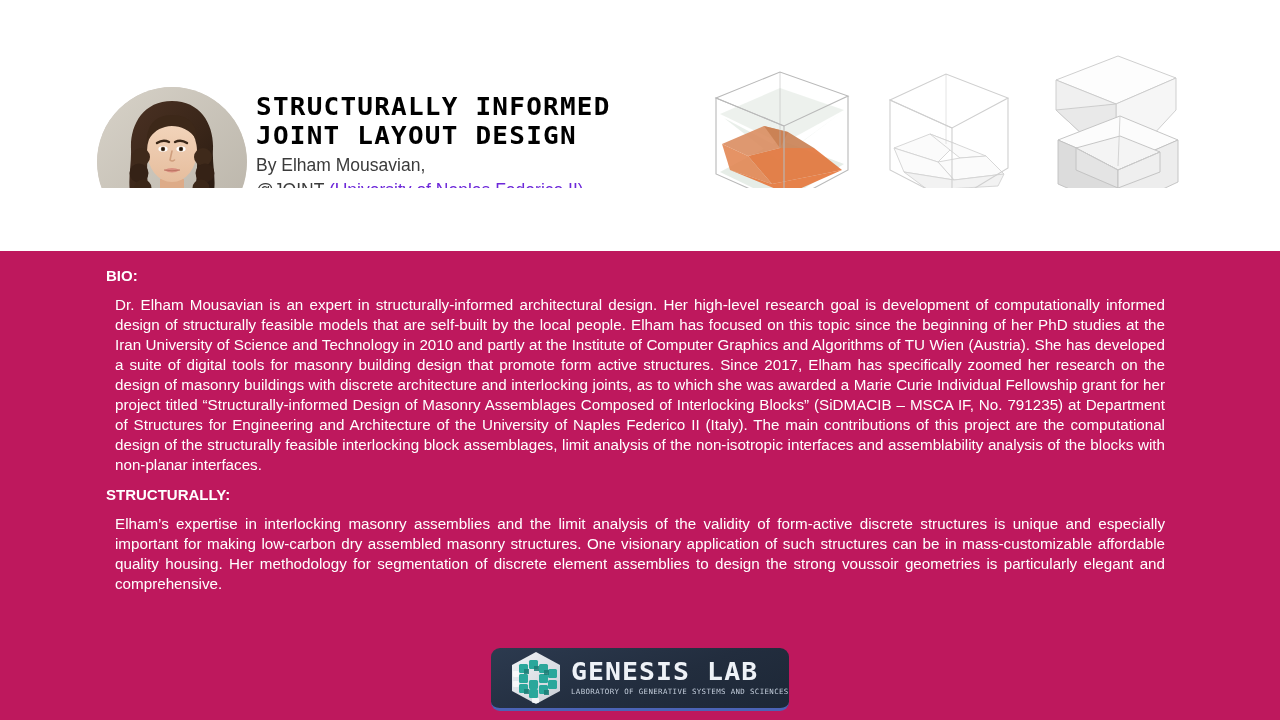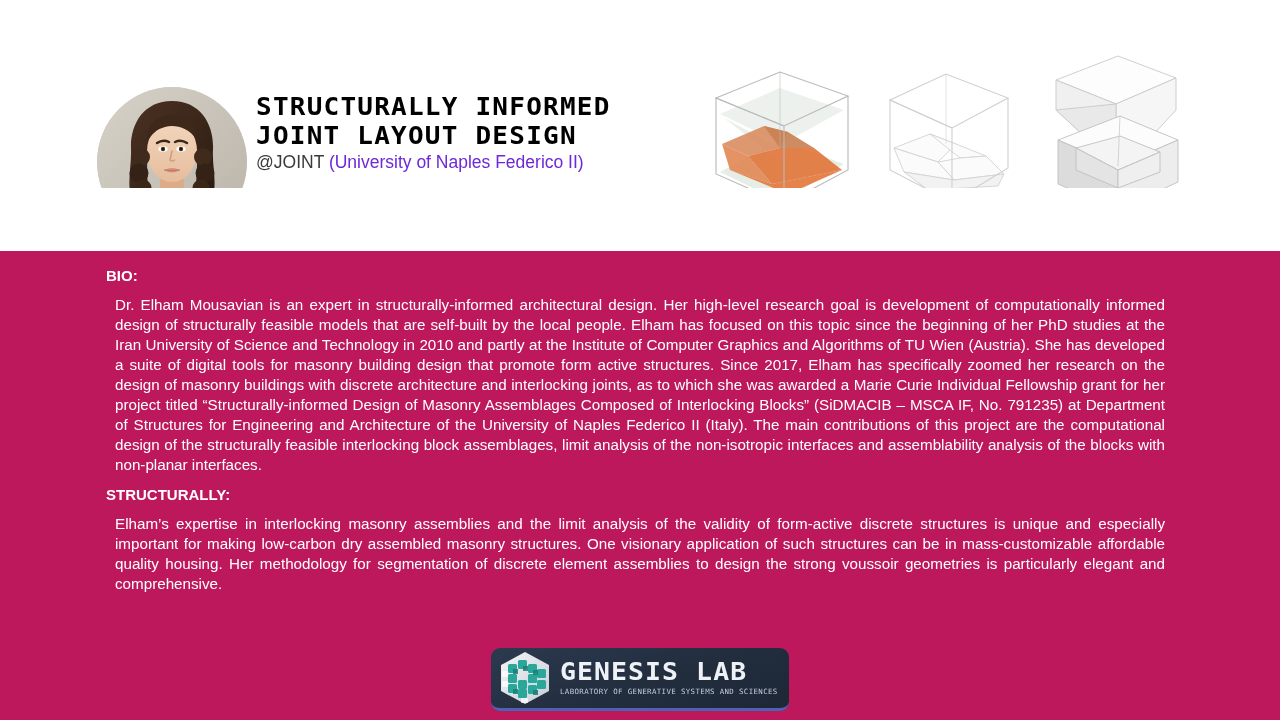--- a/index.html
+++ b/index.html
@@ -111,21 +111,21 @@
     left: 491px;
     top: 648px;
     width: 298px;
     height: 63px;
     background: linear-gradient(160deg, #2c3a4f 0%, #222d3e 55%, #1d2736 100%);
     border-radius: 9px;
     border-bottom: 3px solid #4b63b5;
     box-sizing: border-box;
     display: flex;
     align-items: center;
-    padding-left: 3px;
+    padding-left: 14px;
     overflow: hidden;
   }
   #logo-mark { width: 62px; height: 58px; flex: none; }
   #logo-mark svg { display: block; width: 62px; height: 58px; }
   #logo-text { margin-left: 4px; padding-bottom: 2px; }
   #logo-title {
     font-family: "DejaVu Sans Mono", "Liberation Mono", monospace;
     font-weight: bold;
     font-size: 25px;
     letter-spacing: 1px;
@@ -213,20 +213,21 @@
 
         <path d="M67 83 Q75 79 83 83 Q75 88 67 83 Z" fill="#d98f80"></path>
         <path d="M67 83 Q75 84.5 83 83" stroke="#b9705f" stroke-width="0.9" fill="none"></path>
       </g>
     </svg>
   </div>
 
   <div id="title-block">
     <div class="title-line">STRUCTURALLY INFORMED</div>
     <div class="title-line">JOINT LAYOUT DESIGN</div>
+    <div class="byline first">By Elham Mousavian,</div>
     <div class="byline"><span>@JOINT </span><span class="muted">(University of Naples Federico II)</span></div>
   </div>
 
   <div class="fig" id="fig1">
     <svg viewBox="0 0 158 172">
       <g opacity="0.35">
         <path d="M18 120 L78 88 L142 112 L80 150 Z" fill="#b9ccbb"></path>
         <path d="M18 62 L78 36 L142 58 L80 92 Z" fill="#cddacd"></path>
         <path d="M22 66 L76 108 L140 60 L86 100 Z" fill="#c2d3c4"></path>
       </g>

